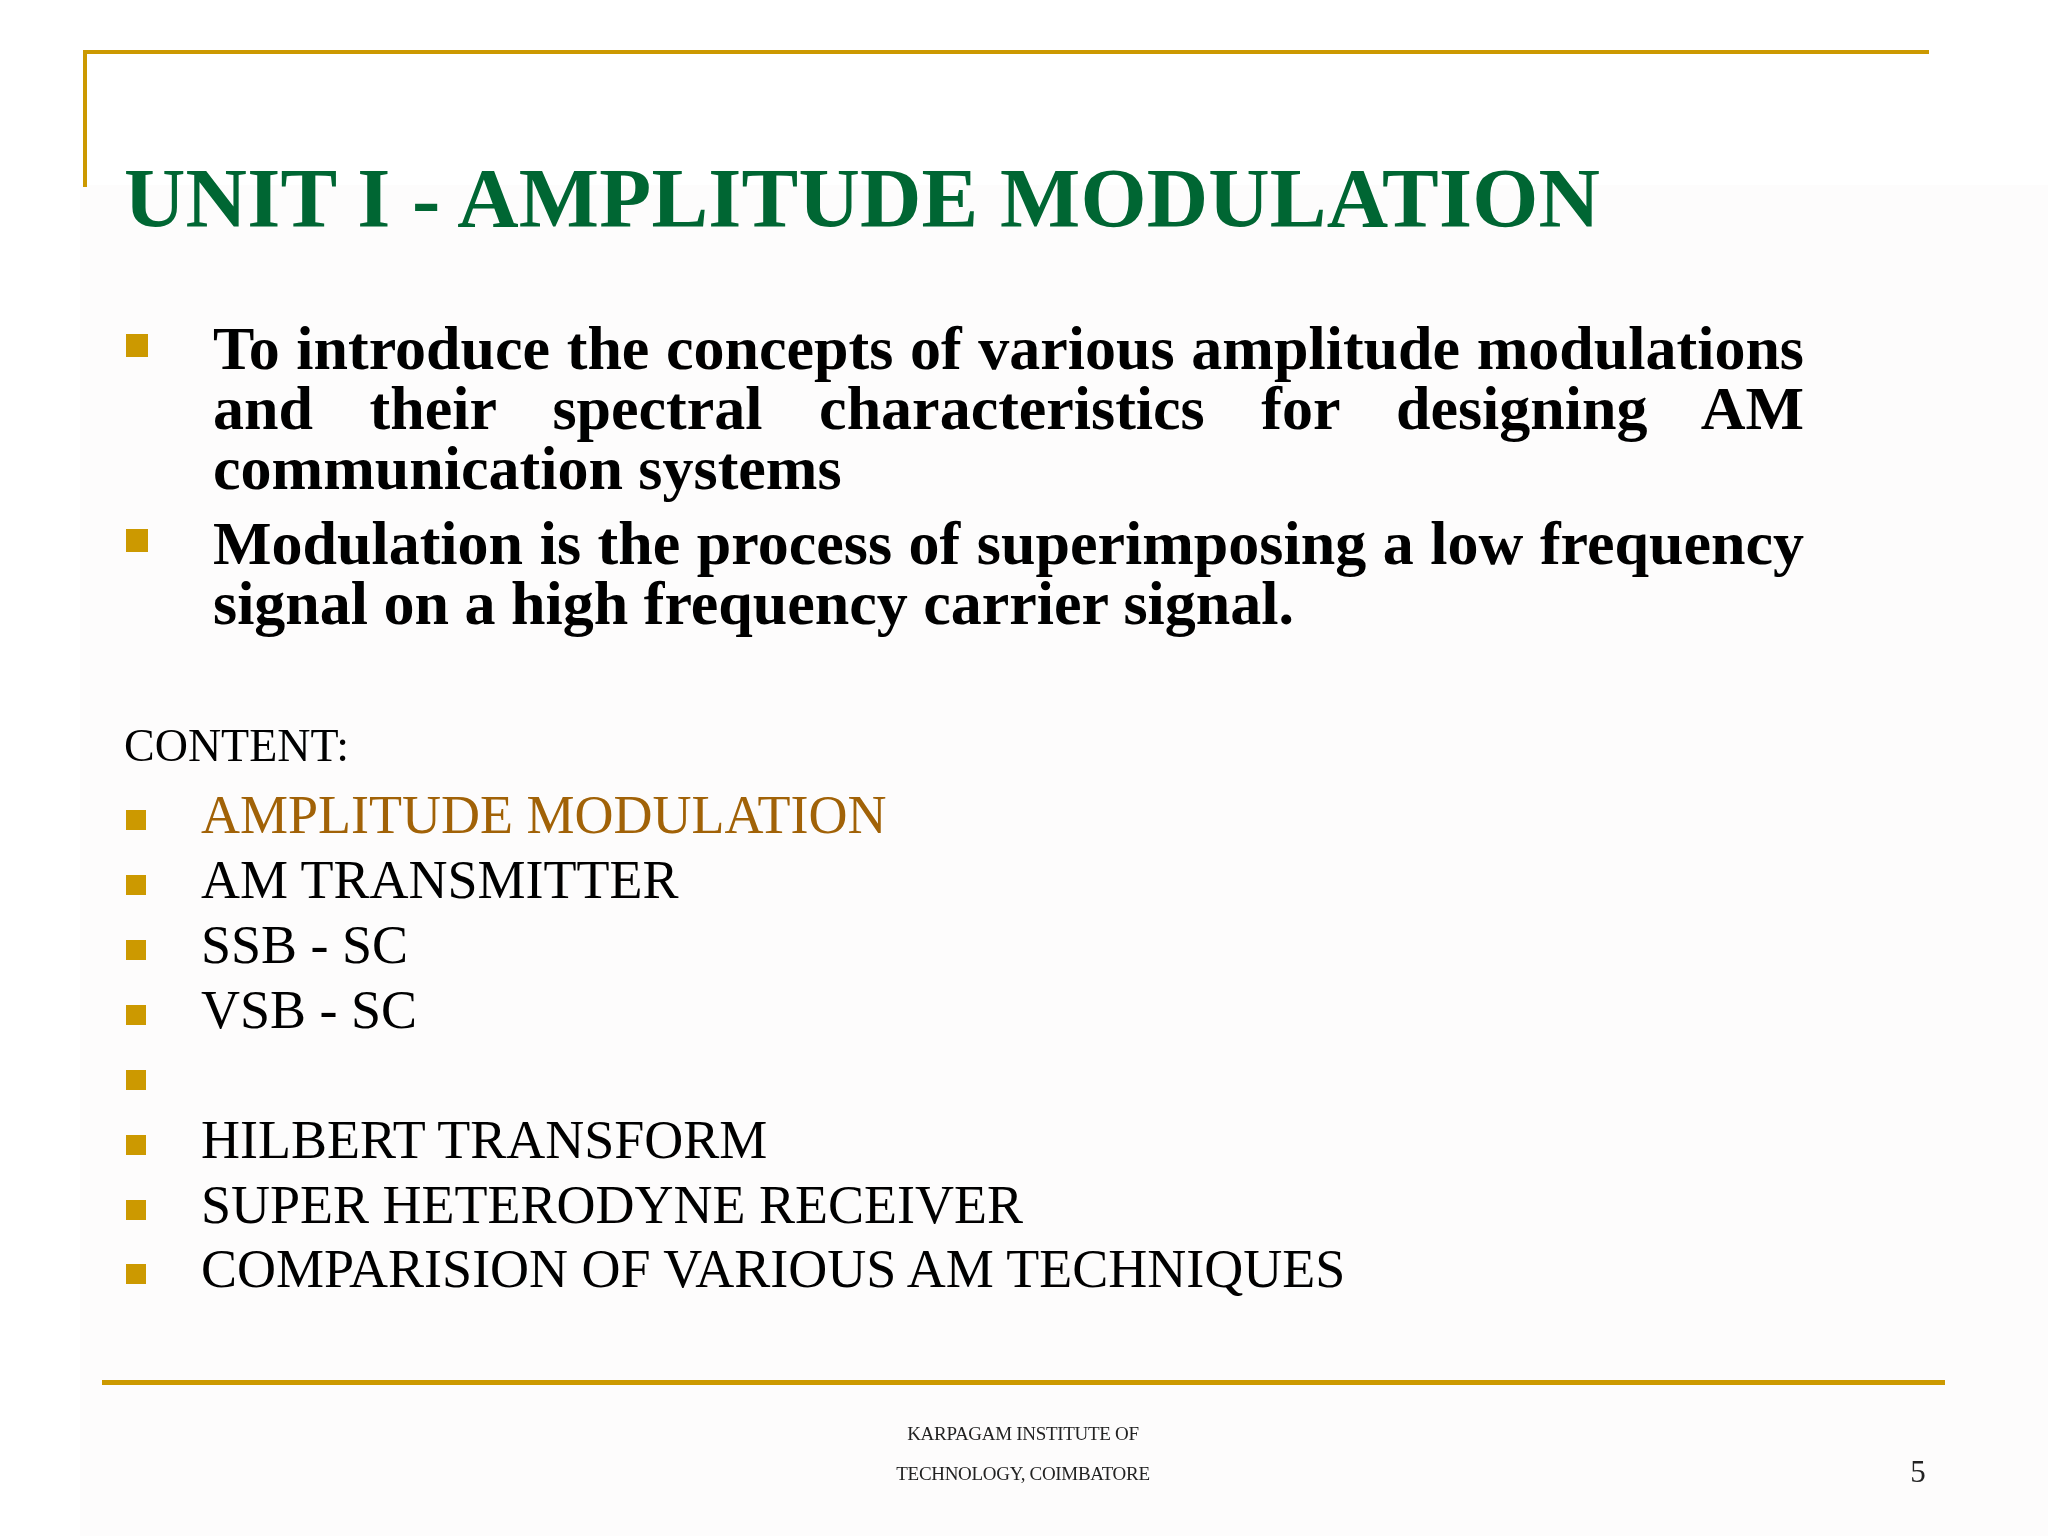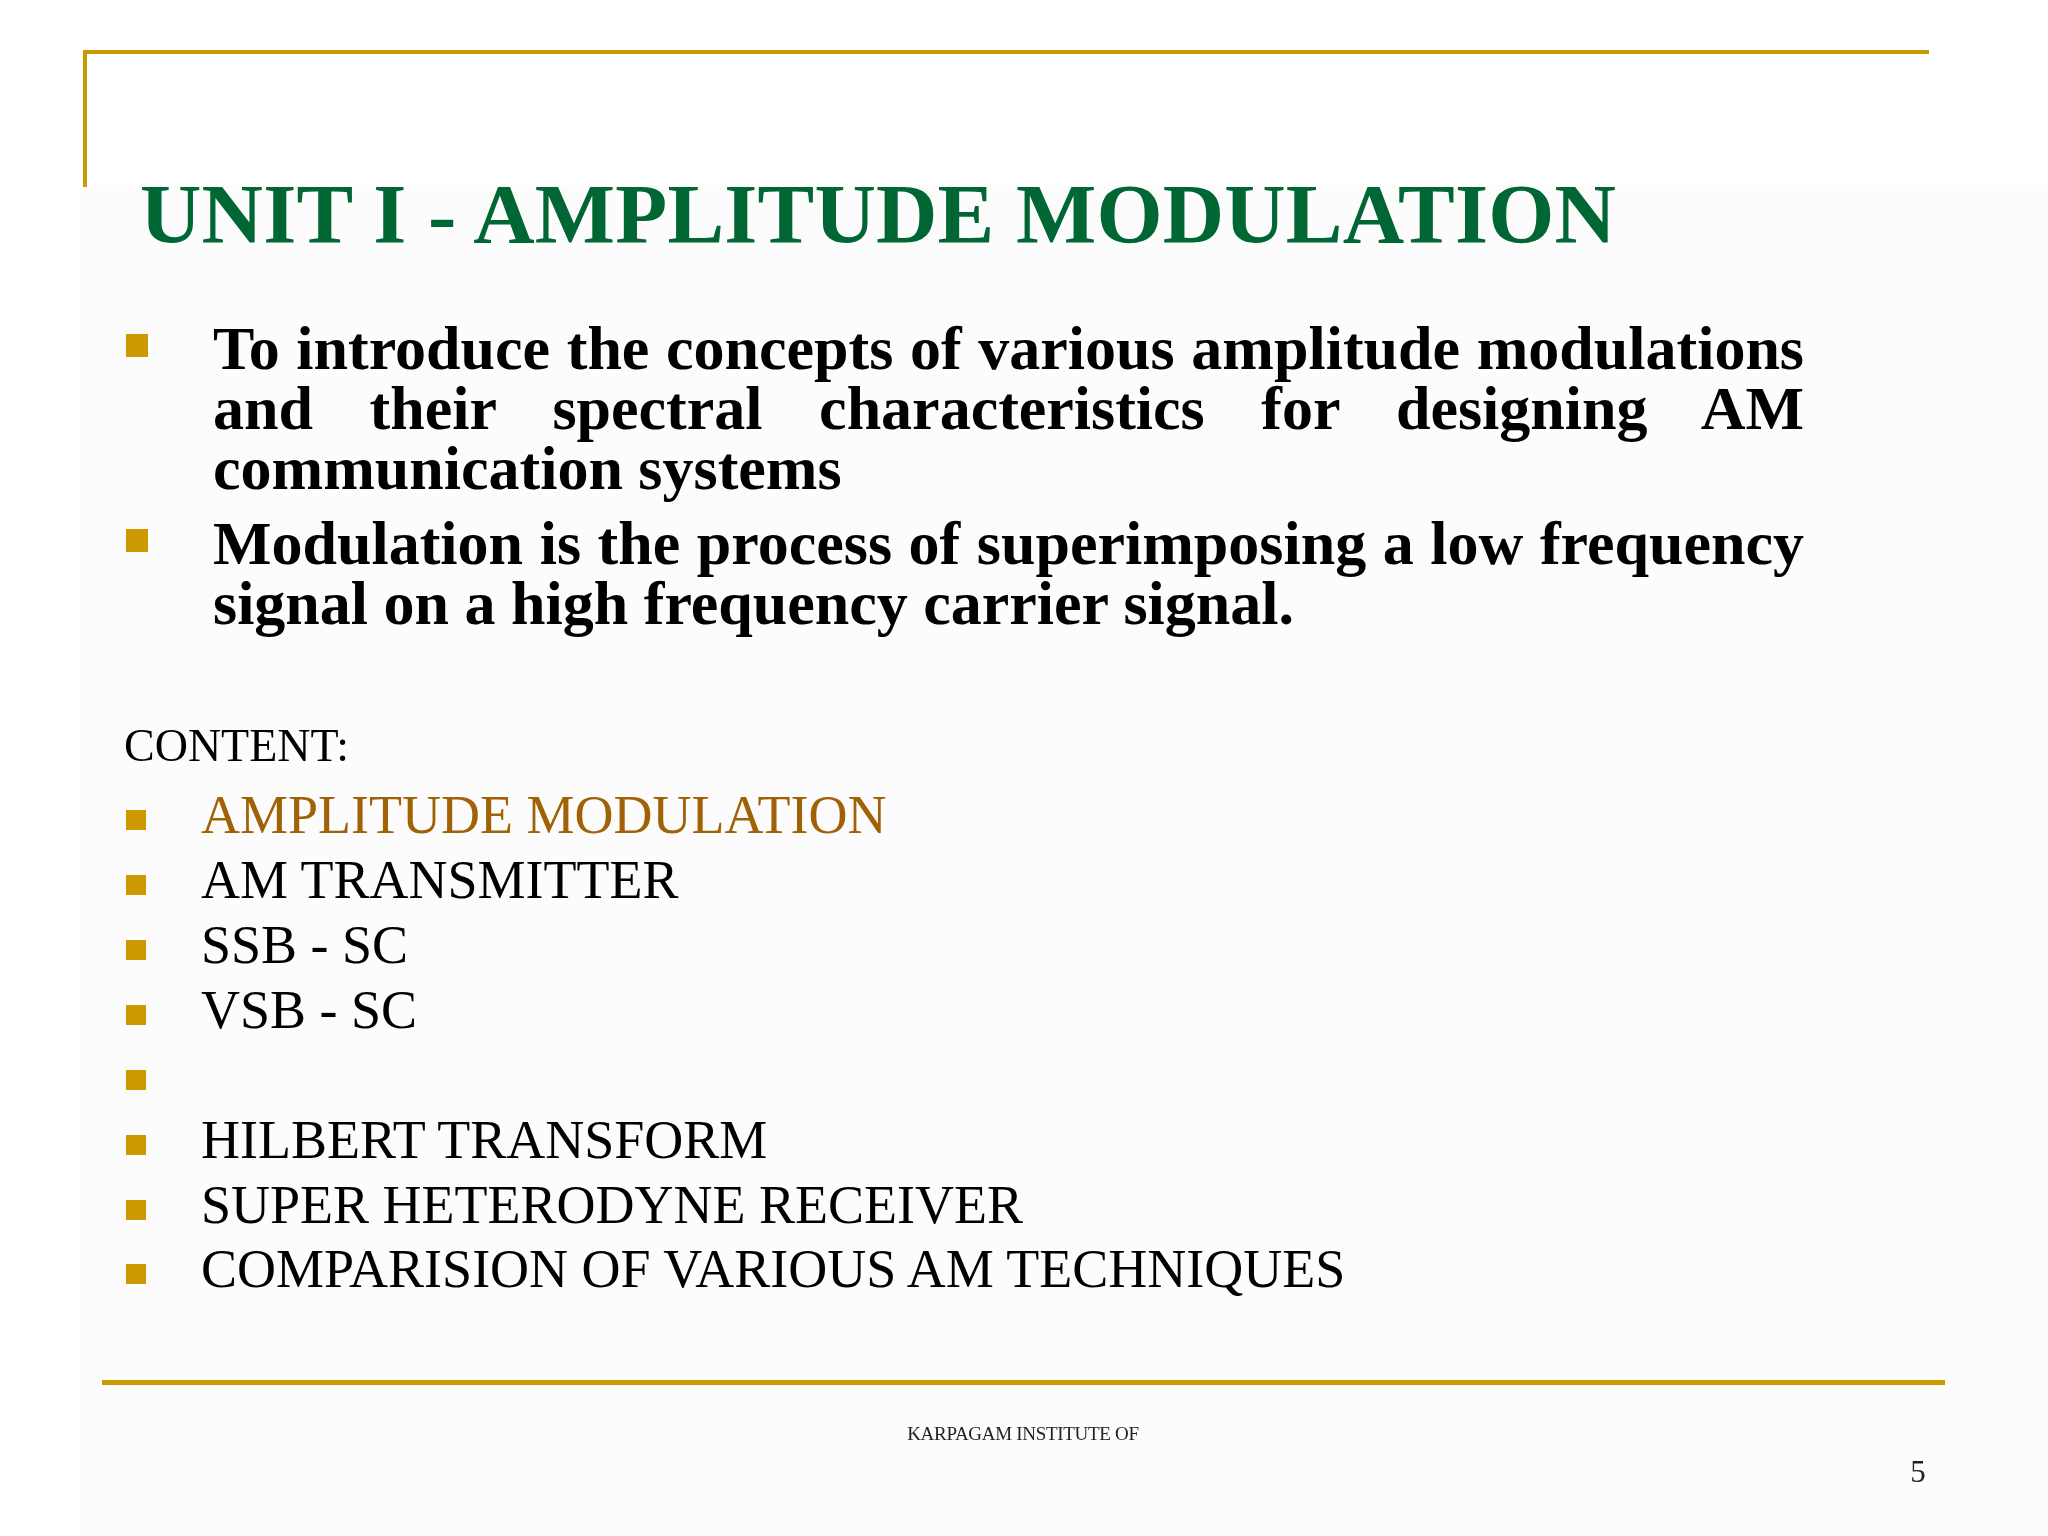--- a/index.html
+++ b/index.html
@@ -28,21 +28,21 @@
     background: #cc9900;
   }
   .rule-top { left: 83px; top: 50px; width: 1846px; height: 4px; }
   .rule-left { left: 83px; top: 50px; width: 4px; height: 137px; }
   .rule-bottom { left: 102px; top: 1380px; width: 1843px; height: 5px; }
 
   .title {
     position: absolute;
     left: 124px;
     top: 148px;
-    margin: 16px;
+    margin: 0;
     font-family: "Liberation Serif", "DejaVu Serif", serif;
     font-weight: bold;
     font-size: 85px;
     line-height: 100px;
     white-space: nowrap;
     letter-spacing: 0.2px;
   }
 
   .bullet-sq {
     position: absolute;
@@ -171,14 +171,15 @@
   <li class="content-item" style="top:1237px;">
     <span class="bullet-sq" style="top: 27px; background: rgb(204, 153, 0);"></span>
     <span class="item-text" style="color: rgb(0, 0, 0);">COMPARISION OF VARIOUS AM TECHNIQUES</span>
   </li>
 </ul>
 
 <div class="rule rule-bottom" style="background: rgb(204, 153, 0);"></div>
 
 <div class="footer-text">
   <div>KARPAGAM INSTITUTE OF</div>
+  <div>TECHNOLOGY, COIMBATORE</div>
 </div>
 <div class="page-number">5</div>
 
 </body></html>

